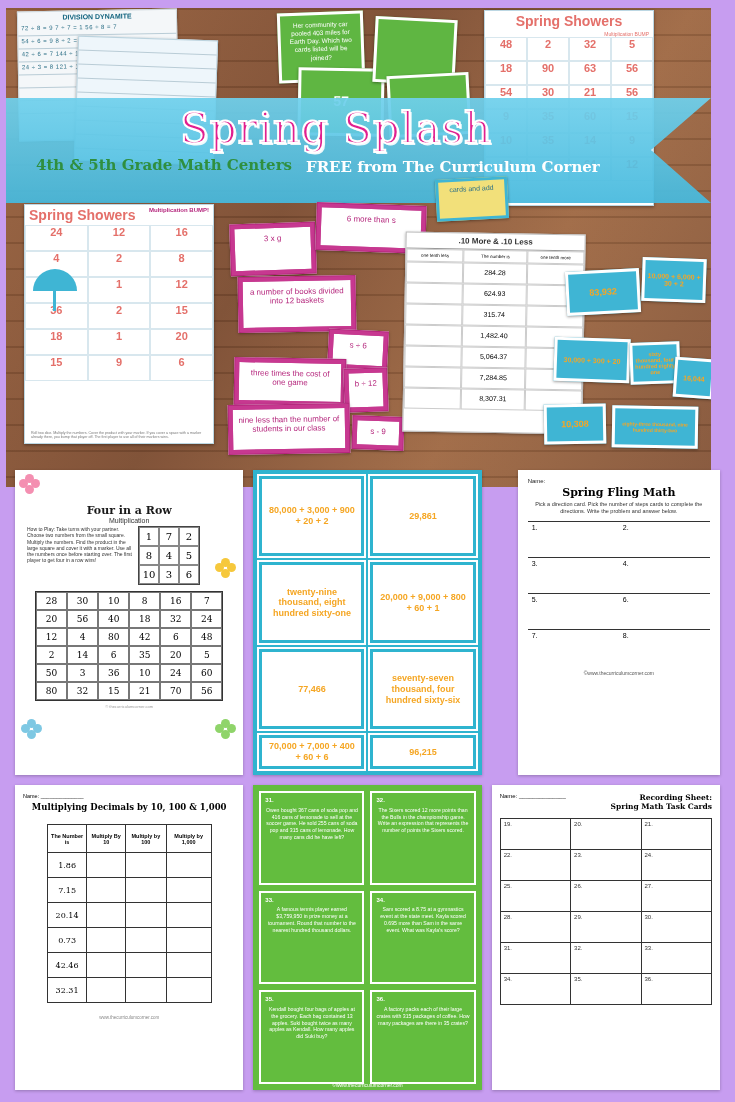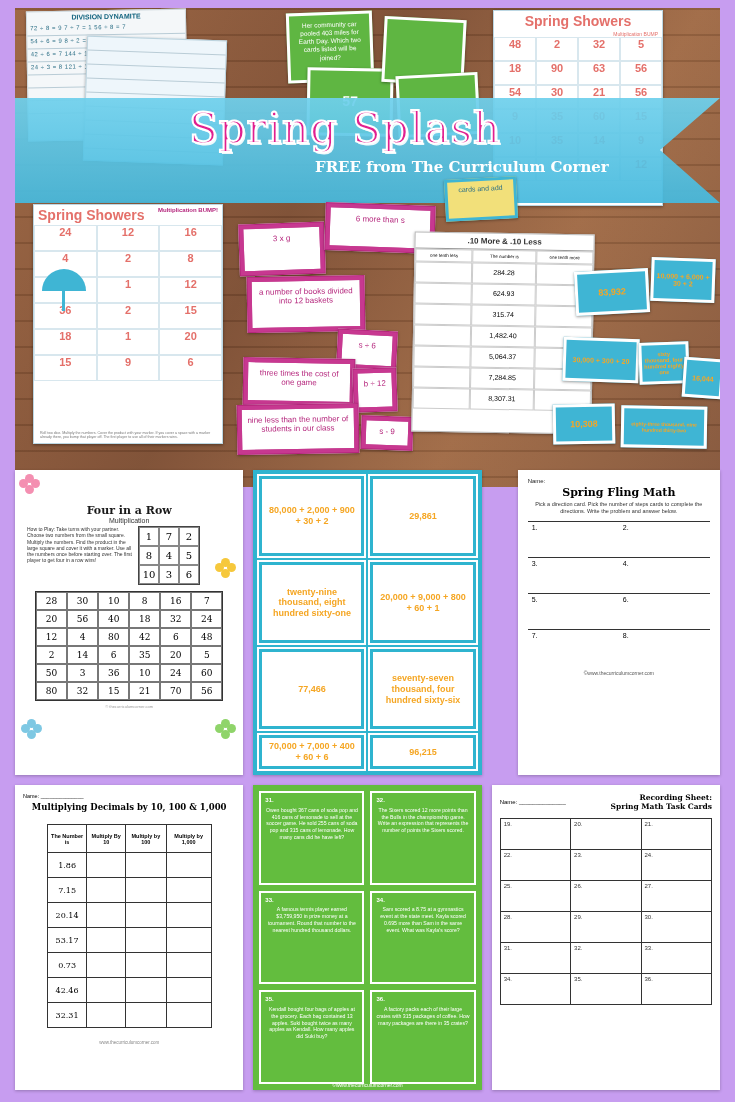--- a/index.html
+++ b/index.html
@@ -8,21 +8,21 @@
     width: 735px; height: 1102px;
     background: #c79df0;
     font-family: "Liberation Sans", sans-serif;
     overflow: hidden;
     position: relative;
   }
   .page { width:735px; height:1102px; position:relative; }
 
   
   .hero {
-    position:absolute; left:15px; top:8px; width:705px; height:479px;
+    position:absolute; left:6px; top:8px; width:705px; height:479px;
     background:#8a5a3b; overflow:hidden;
   }
   .hero .wood {
     position:absolute; inset:0;
     background:
       repeating-linear-gradient(to bottom, rgba(0,0,0,0.10) 0 2px, rgba(255,255,255,0.03) 2px 26px),
       linear-gradient(120deg,#9c6440 0%, #7d4e33 40%, #a06a45 70%, #85563a 100%);
   }
   .hero .collage { position:absolute; inset:0; }
 
@@ -146,21 +146,21 @@
   .green { background:#63bd3e; padding:6px; display:grid; grid-template-columns:1fr 1fr;
            grid-template-rows:repeat(3,1fr); gap:6px; }
   .green .gc { background:#63bd3e; border:2px solid #fff; color:#fff; font-size:5.2px;
                line-height:1.3; padding:4px; text-align:center; position:relative;}
   .green .gc b { display:block; text-align:left; font-size:6px; margin-bottom:2px;}
   .green .foot { position:absolute; bottom:2px; left:0; width:100%; text-align:center;
                  color:#fff; font-size:5px; }
 
   
   .rec { padding:8px; }
-  .rec .top { display:flex; justify-content:space-between; font-size:6px; align-items:center;}
+  .rec .top { display:flex; justify-content:space-between; font-size:6px; align-items:flex-start;}
   .rec .ttl { text-align:right; font-family:"DejaVu Serif",serif; font-size:7.5px; font-weight:bold;
               line-height:1.25;}
   .rec table { width:100%; border-collapse:collapse; margin-top:6px; }
   .rec td { border:1px solid #333; height:31px; font-size:6px; vertical-align:top; padding:2px 3px;
             color:#333;}
 </style>
 </head>
 <body>
 
 <div class="page">
@@ -222,20 +222,21 @@
           <div class="cellnum">49</div>
           <div class="cellnum">1</div>
           <div class="cellnum">64</div>
           <div class="cellnum">12</div>
         </div>
       </div>
 
       <div class="banner">
         <div class="ribbon"></div>
         <div class="t1">Spring Splash</div>
+        <div class="t2">4th &amp; 5th Grade Math Centers</div>
         <div class="t3">FREE from The Curriculum Corner</div>
       </div>
 
       <div class="piece bluegrid" style="left:18px; top:196px; width:190px; height:240px;">
         <div style="display:flex; justify-content:space-between; padding:2px 4px 0;">
           <span class="sh-title" style="padding:0;">Spring Showers</span>
           <span style="font-size:6px; color:#b5277d; font-weight:bold; text-align:right; line-height:1.1;">Multiplication BUMP!</span>
         </div>
         <div style="display:grid; grid-template-columns:repeat(3,1fr); grid-auto-rows:26px; margin-top:2px;">
           <div class="cellnum">24</div>
@@ -393,21 +394,21 @@
         <span class="c"></span>
       </div>
       <div class="flower" style="right:6px; bottom:34px;">
         <i style="left:0;top:5px;background:#8fd46a"></i><i style="left:12px;top:5px;background:#8fd46a"></i>
         <i style="left:6px;top:0;background:#8fd46a"></i><i style="left:6px;top:11px;background:#8fd46a"></i>
         <span class="c"></span>
       </div>
     </div>
 
     <div class="card tealsheet">
-      <div class="tc">80,000 + 2,000 + 900 + 30 + 2</div>
+      <div class="tc">80,000 + 3,000 + 900 + 20 + 2</div>
       <div class="tc">29,861</div>
       <div class="tc">twenty-nine thousand, eight hundred sixty-one</div>
       <div class="tc">20,000 + 9,000 + 800 + 60 + 1</div>
       <div class="tc">77,466</div>
       <div class="tc">seventy-seven thousand, four hundred sixty-six</div>
       <div class="tc">70,000 + 7,000 + 400 + 60 + 6</div>
       <div class="tc">96,215</div>
     </div>
 
     <div class="card fling">
@@ -458,26 +459,20 @@
               <td></td>
               <td></td>
             </tr>
         <tr>
               <td class="num">20.14</td>
               <td></td>
               <td></td>
               <td></td>
             </tr>
         <tr>
-              <td class="num">53.17</td>
-              <td></td>
-              <td></td>
-              <td></td>
-            </tr>
-        <tr>
               <td class="num">0.73</td>
               <td></td>
               <td></td>
               <td></td>
             </tr>
         <tr>
               <td class="num">42.46</td>
               <td></td>
               <td></td>
               <td></td>

